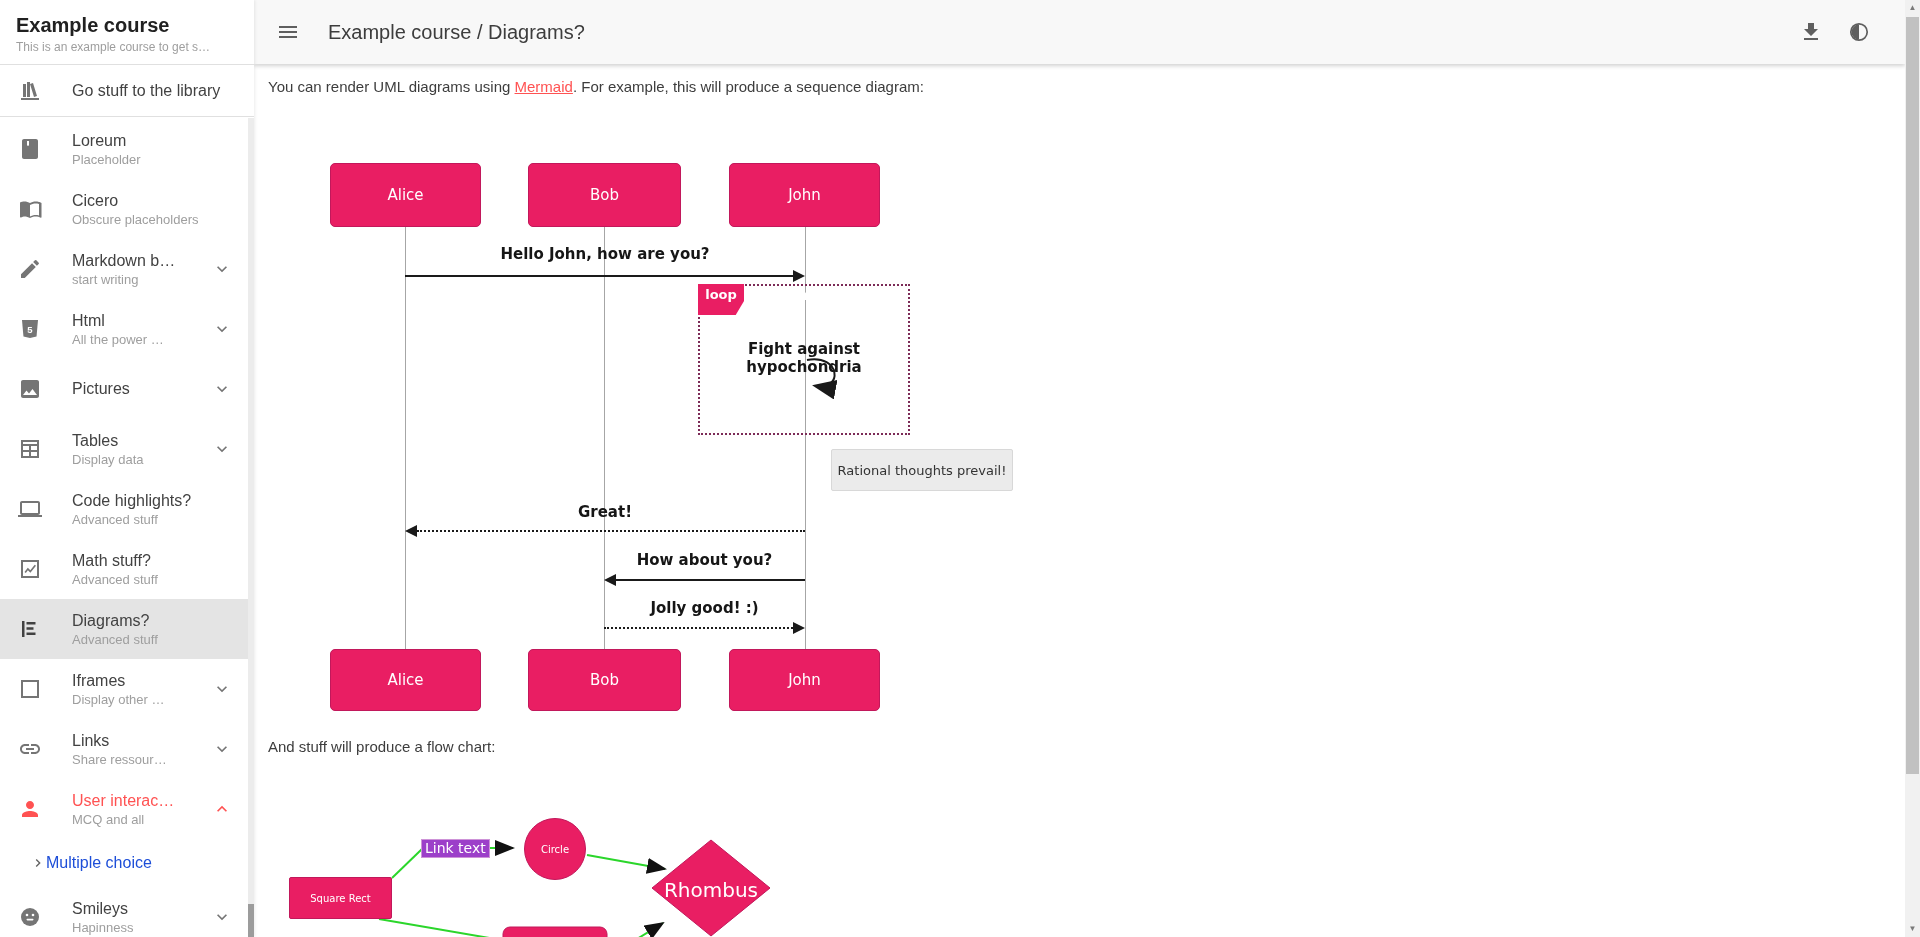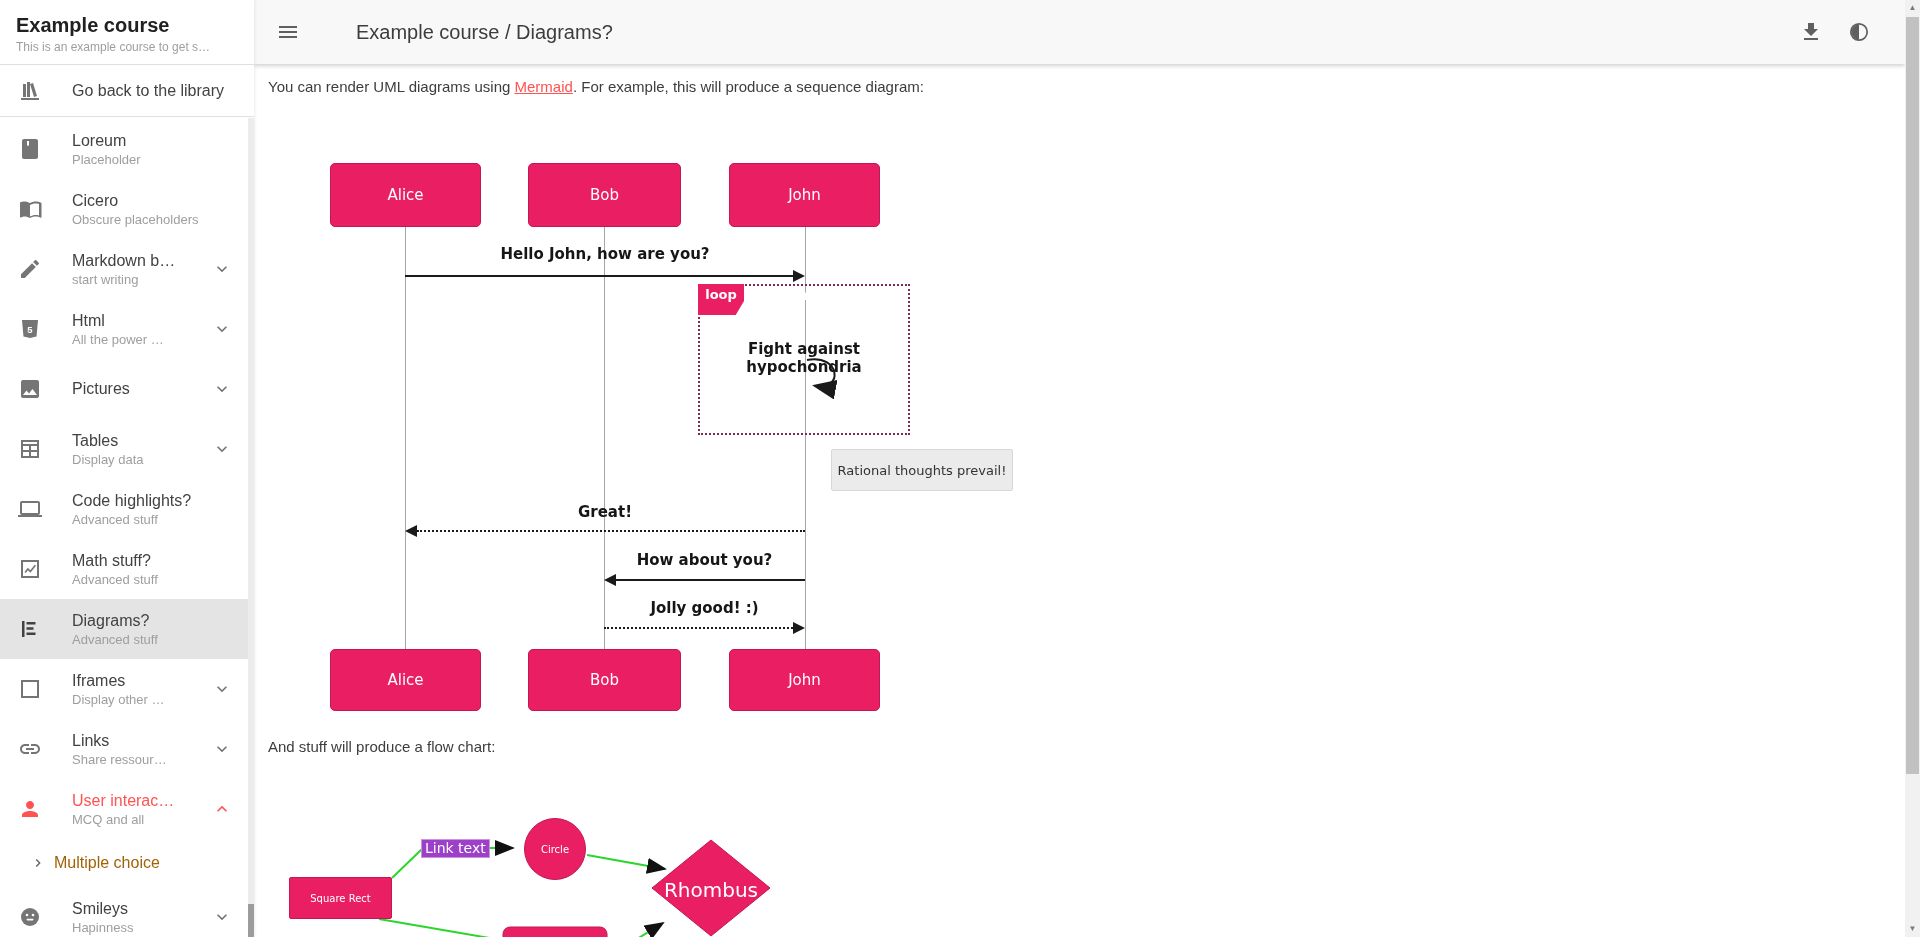--- a/index.html
+++ b/index.html
@@ -24,27 +24,27 @@
   .sb-icon svg { width:24px; height:24px; display:block; }
   .sb-text { margin-left:30px; display:flex; flex-direction:column; justify-content:center; min-width:0; flex:1; }
   .sb-label { font-size:16px; color:#424242; line-height:20px; white-space:nowrap; }
   .sb-sub { font-size:13px; color:#9e9e9e; line-height:17px; white-space:nowrap; }
   .sb-sub:empty { display:none; }
   .sb-item.accent .sb-label { color:#ff5252; }
   .sb-chevron { position:absolute; right:22px; top:50%; margin-top:-10px; width:20px; height:20px; }
   .sb-chevron svg { width:20px; height:20px; display:block; }
   .sb-subitem { height:48px; display:flex; align-items:center; cursor:pointer; }
   .sb-subitem .mc-icon { width:16px; height:16px; margin-left:30px; }
-  .mc-label { font-size:16px; color:#a16207; margin-left:8px; }
+  .mc-label { font-size:16px; color:#1d4ed8; }
   .sb-scroll-track { position:absolute; right:0; top:118px; bottom:0; width:6px; background:#ececec; }
   .sb-scroll-thumb { position:absolute; bottom:0; left:0; width:6px; height:33px; background:#9c9c9c; }
 
   
   .appbar { position:absolute; left:254px; top:0; right:15px; height:64px; background:#f8f8f8;
-            box-shadow:0 2px 4px rgba(0,0,0,.18); z-index:3; display:flex; align-items:center;gap:28px; }
+            box-shadow:0 2px 4px rgba(0,0,0,.18); z-index:3; display:flex; align-items:center; }
   .hamburger { width:24px; height:24px; margin-left:22px; cursor:pointer; }
   .appbar-title { font-size:20px; color:#3d3d3d; margin-left:28px; flex:1; }
   .appbar-actions { display:flex; align-items:center; gap:24px; margin-right:34px; }
   .icon-btn { width:24px; height:24px; cursor:pointer; }
   .icon-btn svg, .hamburger svg { width:24px; height:24px; display:block; }
 
   
   .content { position:absolute; left:254px; top:64px; right:15px; bottom:0; background:#fff; overflow:hidden; z-index:1; }
   .para { position:absolute; left:14px; font-size:15px; color:#3d3d3d; }
   .para-intro { top:14px; }
@@ -104,21 +104,21 @@
     <div class="sb-title">Example course</div>
     <div class="sb-subtitle">This is an example course to get s…</div>
   </div>
 
   <div class="sb-back">
     <span class="sb-icon">
       <svg viewBox="0 0 24 24">
           <path fill="#757575" d="M9 3v15h3V3H9zm3 2l4 13 3-1-4-13-3 1zM5 5v13h3V5H5zM3 19v2h18v-2H3z"></path>
         </svg>
     </span>
-    <span class="sb-back-label">Go back to the library</span>
+    <span class="sb-back-label">Go stuff to the library</span>
   </div>
 
   <div class="sb-list">
 
     <div class="sb-item">
       <span class="sb-icon">
         <svg viewBox="0 0 24 24">
             <path fill="#757575" d="M18 2H6c-1.1 0-2 .9-2 2v16c0 1.1.9 2 2 2h12c1.1 0 2-.9 2-2V4c0-1.1-.9-2-2-2zM9 4h2v5l-1-.75L9 9V4z"></path>
           </svg>
       </span>

